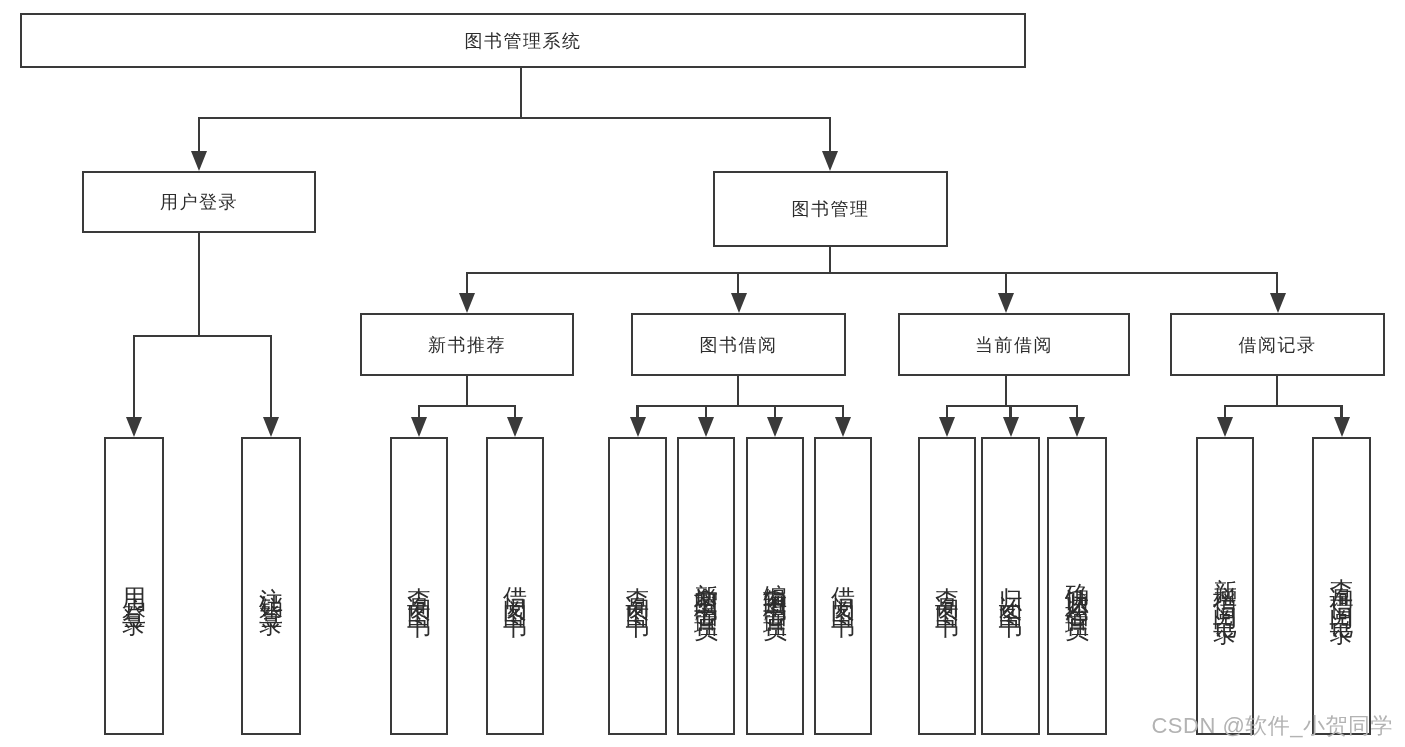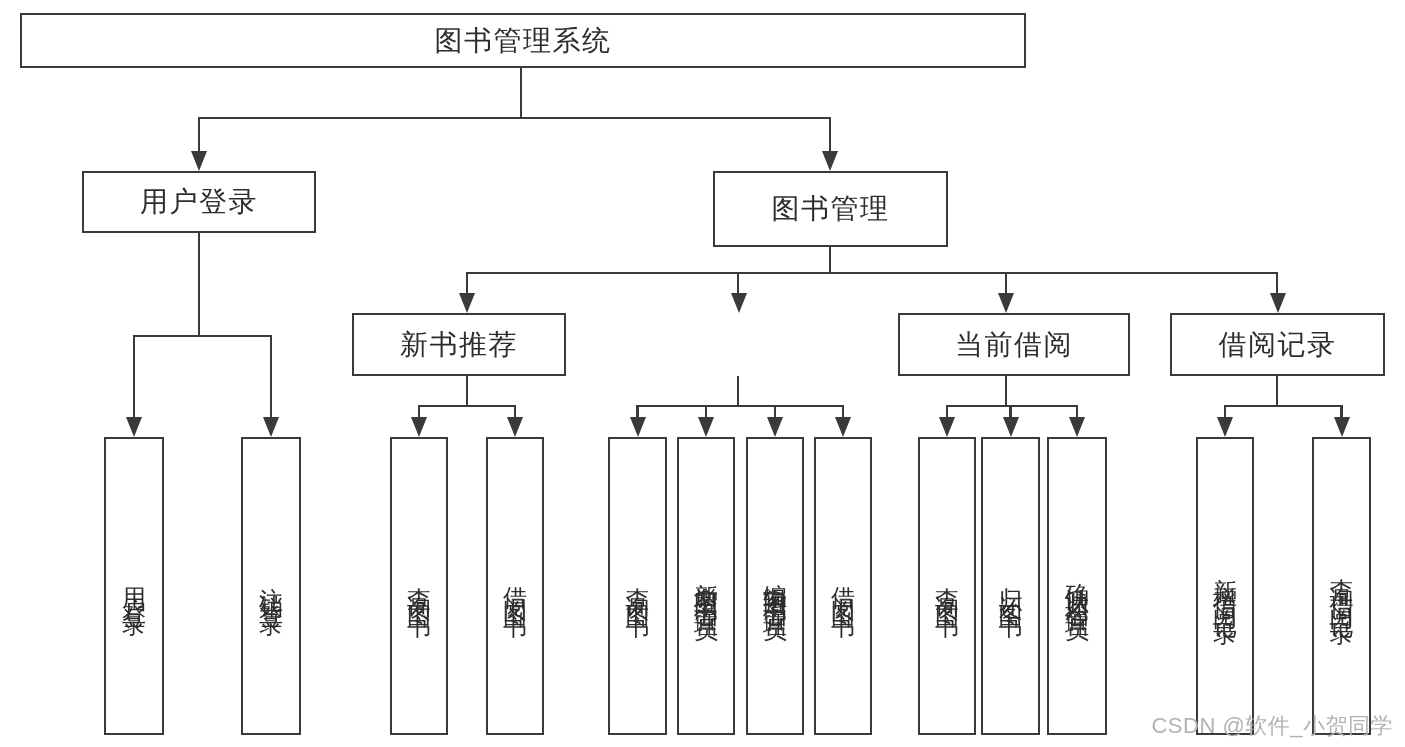--- a/index.html
+++ b/index.html
@@ -20,21 +20,21 @@
     position:absolute;
     box-sizing:border-box;
     border:2.5px solid var(--line);
     background:#fff;
     display:flex;
     align-items:center;
     justify-content:center;
     color:var(--text);
   }
   .box.h{
-    font-size:28px;
+    font-size:18px;
     letter-spacing:1.5px;
     white-space:nowrap;
   }
   .box.v{
     font-size:24px;
   }
   .box.v .vtext{
     writing-mode:vertical-rl;
     letter-spacing:9px;
     line-height:1;
@@ -128,22 +128,25 @@
     <span>图书管理系统</span>
   </div>
 
   <div class="box h" style="left:82px;top:171px;width:234px;height:62px">
     <span>用户登录</span>
   </div>
   <div class="box h" style="left:713px;top:171px;width:235px;height:76px">
     <span>图书管理</span>
   </div>
 
-  <div class="box h" style="left:352px;top:313px;width:214px;height:63px">
+  <div class="box h" style="left:360px;top:313px;width:214px;height:63px">
     <span>新书推荐</span>
+  </div>
+  <div class="box h" style="left:631px;top:313px;width:215px;height:63px">
+    <span>图书借阅</span>
   </div>
   <div class="box h" style="left:898px;top:313px;width:232px;height:63px">
     <span>当前借阅</span>
   </div>
   <div class="box h" style="left:1170px;top:313px;width:215px;height:63px">
     <span>借阅记录</span>
   </div>
 
   <div class="box v" style="left:104px;top:437px;width:60px;height:298px">
     <span class="vtext">用户登录</span>

